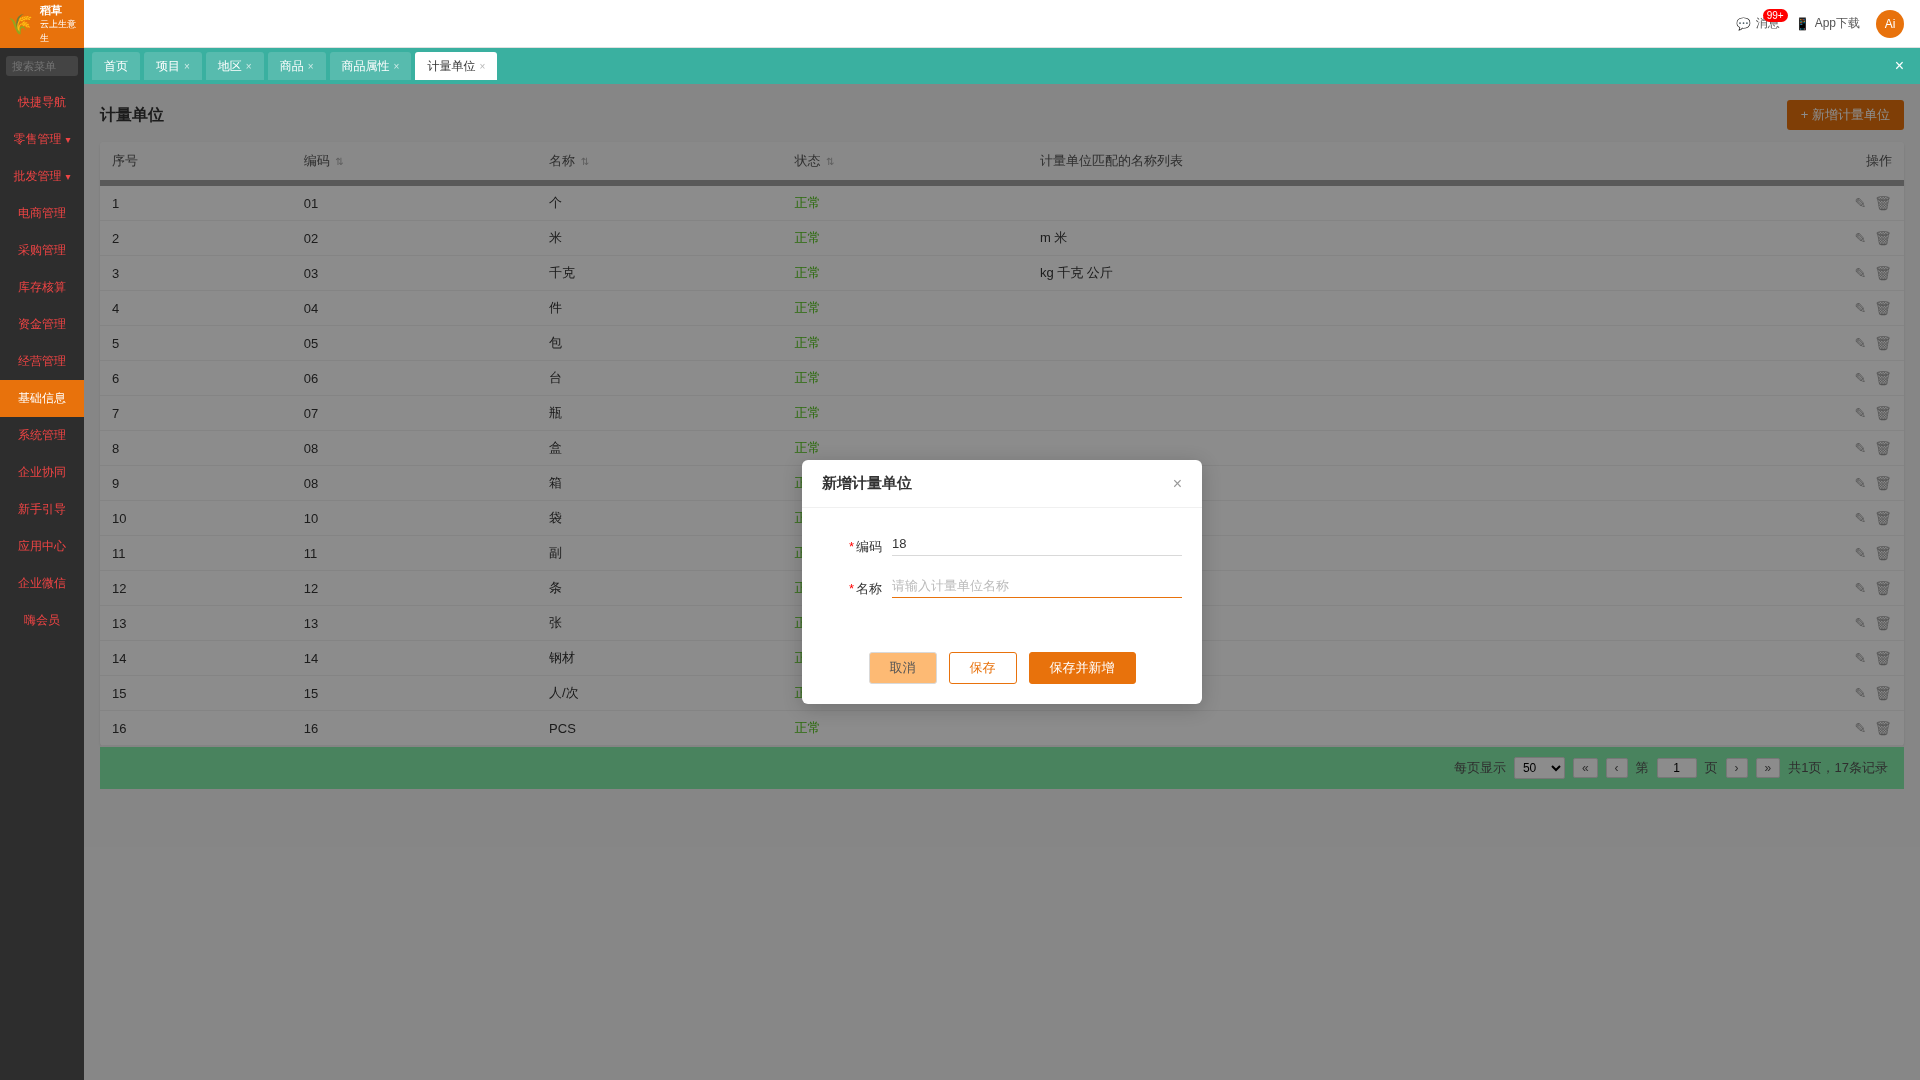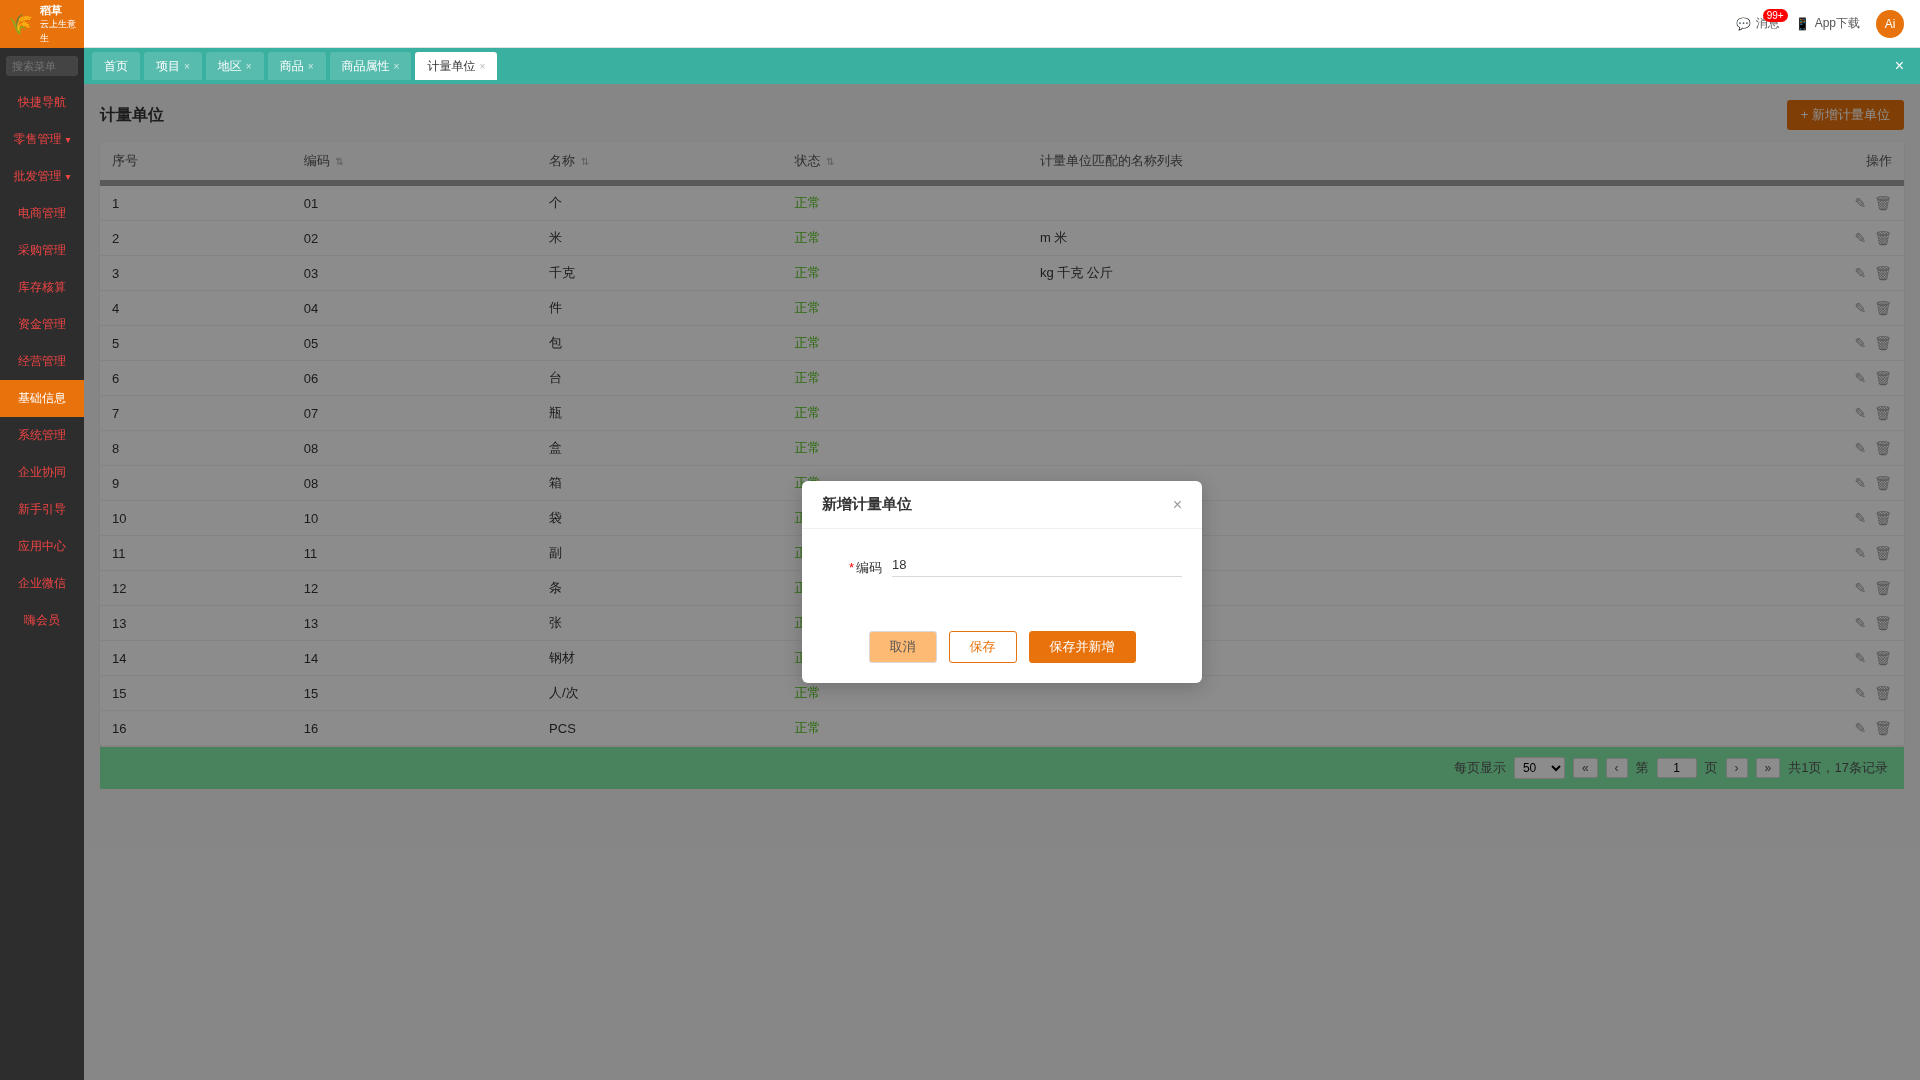--- a/index.html
+++ b/index.html
@@ -441,20 +441,24 @@
       <div class="modal">
         <div class="modal-header">
           <span class="modal-title">新增计量单位</span>
           <button class="modal-close">×</button>
         </div>
         <div class="modal-body">
           <div class="form-row">
             <label class="form-label"><span class="required">*</span><span>编码</span></label>
             <input class="form-input" value="18" type="text" style="">
           </div>
+          <div class="form-row">
+            <label class="form-label"><span class="required">*</span><span>名称</span></label>
+            <input class="form-input active-input" type="text" placeholder="请输入计量单位名称" style="">
+          </div>
         </div>
         <div class="modal-footer">
           <button class="btn-cancel">取消</button>
           <button class="btn-save">保存</button>
           <button class="btn-save-new">保存并新增</button>
         </div>
       </div>
     </div>
   </div>
 </div>

